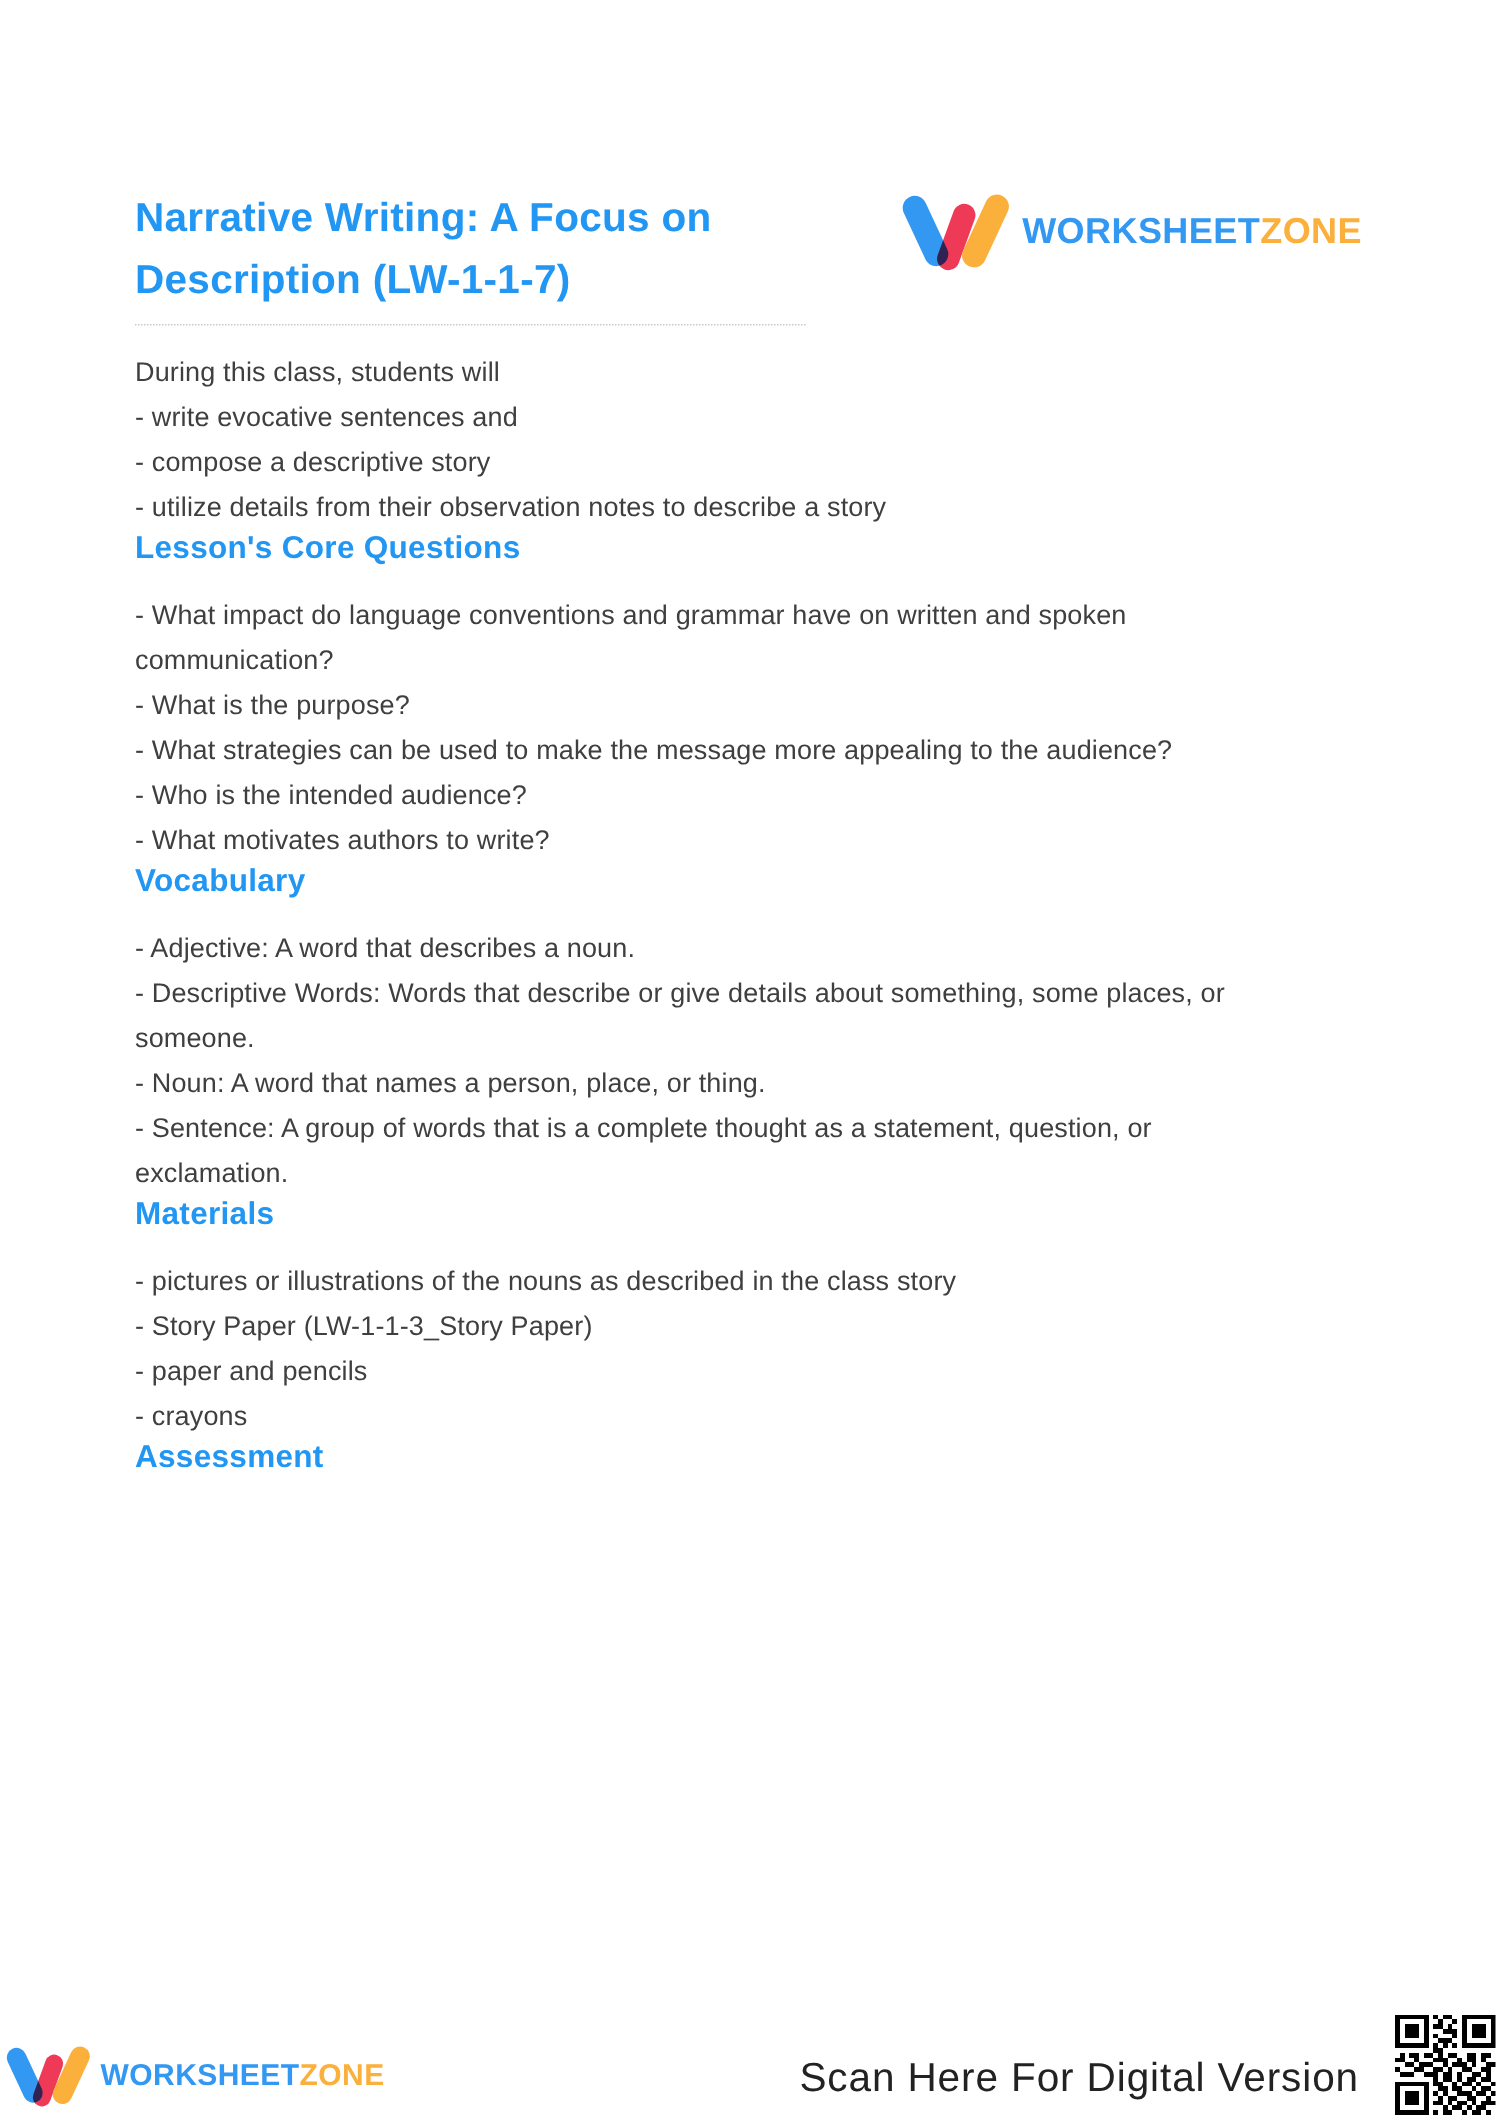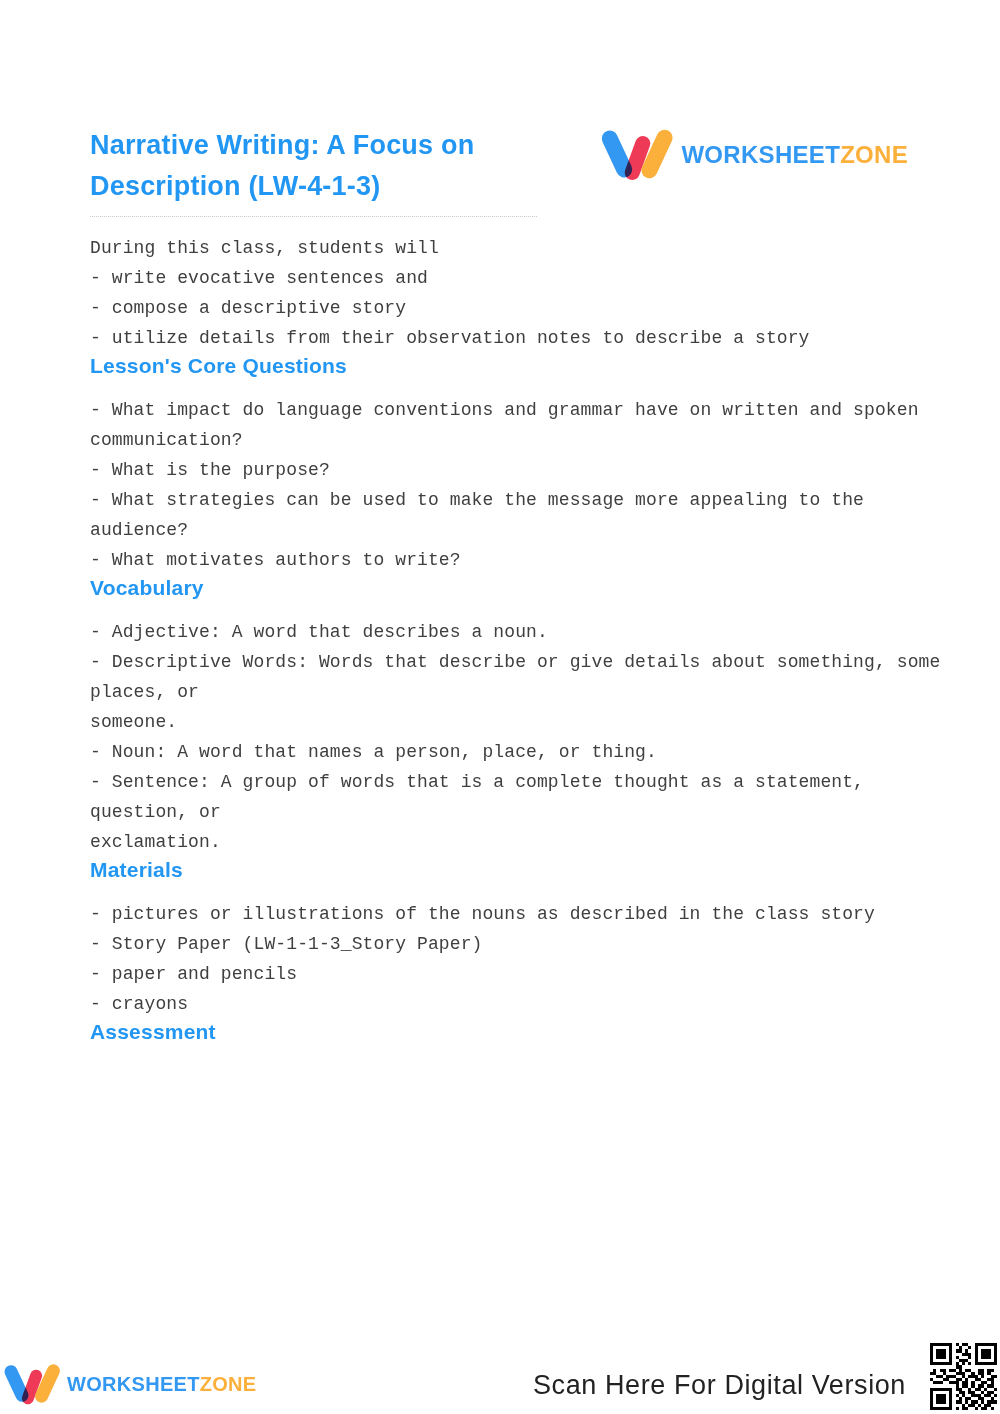--- a/index.html
+++ b/index.html
@@ -68,21 +68,20 @@
     font-weight:700;
     color:var(--accent);
     margin-bottom:16px;
     letter-spacing:0.2px;
   }
   .section p.line{
     font-size:18px;
     line-height:30px;
     color:var(--body_text);
     letter-spacing:0.1px;
-    font-family:Liberation Mono, monospace;
   }
   
   .footer-brand{position:absolute;left:8px;bottom:7px;display:flex;align-items:center;}
   .scan-text{
     position:absolute;
     right:94px;bottom:13px;
     font-size:27px;
     color:var(--scan_text);
     letter-spacing:0.6px;
     white-space:nowrap;
@@ -95,21 +94,21 @@
   }
   .qr svg{width:100%;height:100%;shape-rendering:crispEdges;}
   .qr svg rect{fill:#000000;}
 </style>
 </head>
 <body>
 
 <div class="page">
 
   <header class="header">
-    <h1 class="title">Narrative Writing: A Focus on Description (LW-4-1-3)</h1>
+    <h1 class="title">Narrative Writing: A Focus on Description (LW-1-1-7)</h1>
     <div class="brand">
       <span class="wmark lg">
         <span class="st b"></span>
         <span class="st r"></span>
         <span class="st y"></span>
       </span>
       <span class="brand-text"><span class="brand-blue">WORKSHEET</span><span class="brand-yellow">ZONE</span></span>
     </div>
   </header>
 
@@ -121,20 +120,21 @@
       <p class="line">- compose a descriptive story</p>
       <p class="line">- utilize details from their observation notes to describe a story</p>
     </section>
 
     <section class="section">
       <h2>Lesson's Core Questions</h2>
       <p class="line">- What impact do language conventions and grammar have on written and spoken</p>
       <p class="line">communication?</p>
       <p class="line">- What is the purpose?</p>
       <p class="line">- What strategies can be used to make the message more appealing to the audience?</p>
+      <p class="line">- Who is the intended audience?</p>
       <p class="line">- What motivates authors to write?</p>
     </section>
 
     <section class="section">
       <h2>Vocabulary</h2>
       <p class="line">- Adjective: A word that describes a noun.</p>
       <p class="line">- Descriptive Words: Words that describe or give details about something, some places, or</p>
       <p class="line">someone.</p>
       <p class="line">- Noun: A word that names a person, place, or thing.</p>
       <p class="line">- Sentence: A group of words that is a complete thought as a statement, question, or</p>

